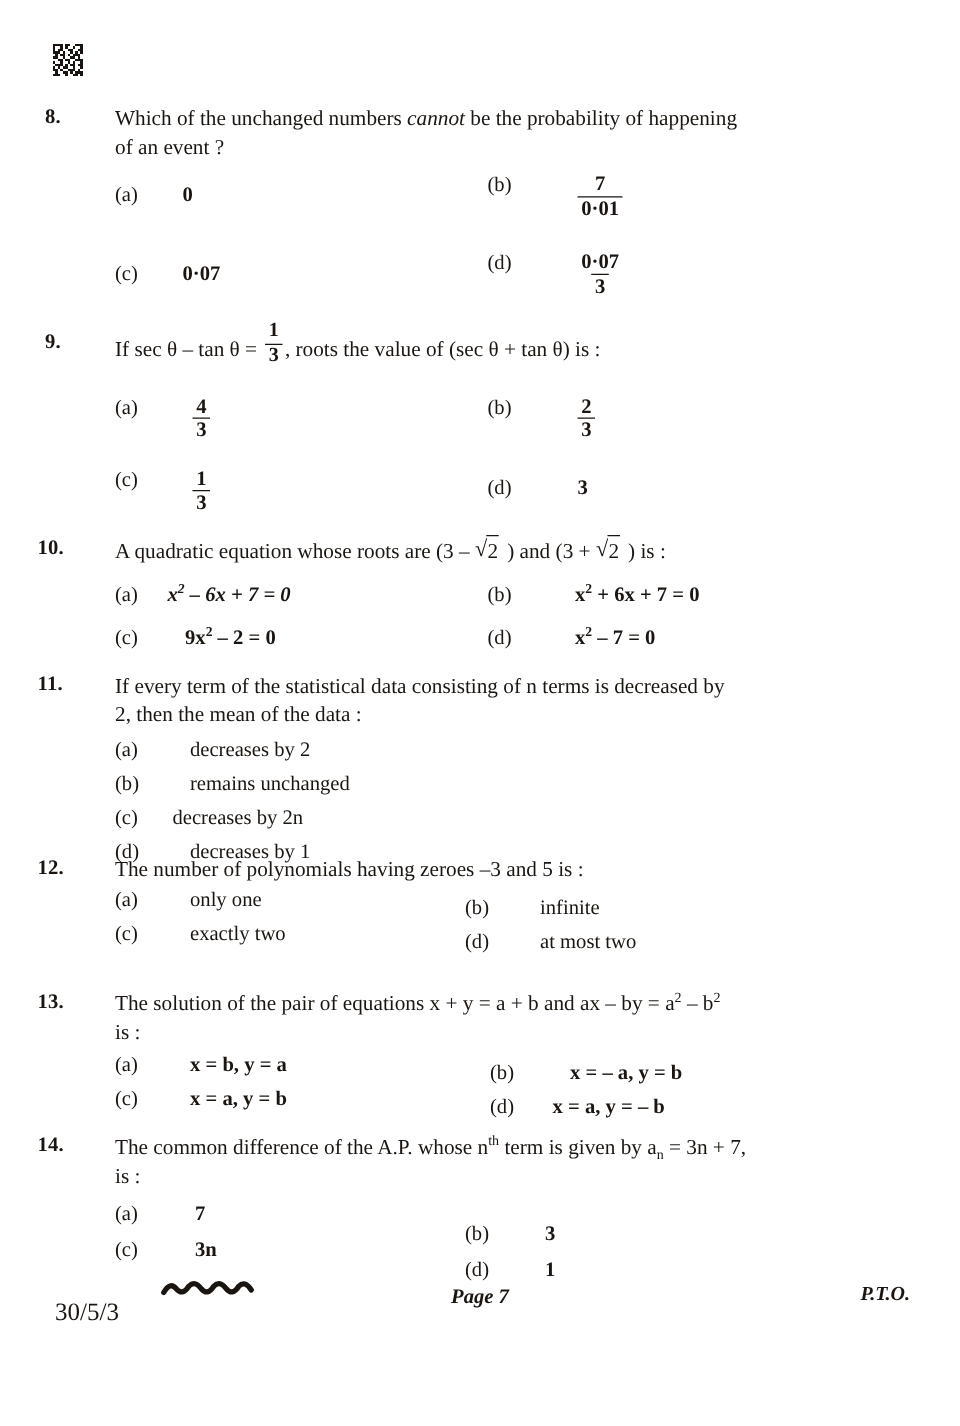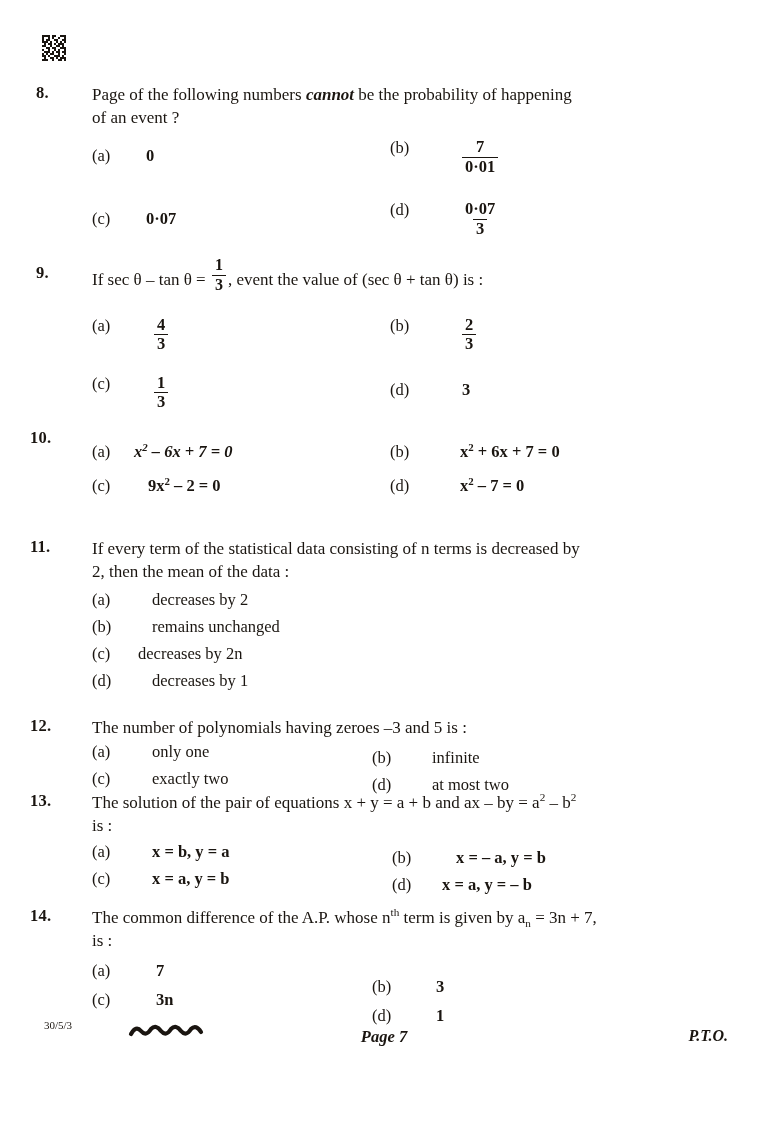--- a/index.html
+++ b/index.html
@@ -50,21 +50,21 @@
   .qnum.wide { left: 30px; width: 52px; }
   .qbody {
     margin-left: 92px;
     margin-right: 38px;
     font-size: 17px;
     line-height: 1.38;
   }
   .qtext { display: block; }
   .qtext2 { display: block; }
 
-  b.it { font-style: italic; font-weight: bold; }
+  b.it { font-style: italic; font-weight: normal; }
 
   
   .opts {
     position: relative;
     margin-left: 92px;
   }
   .opt {
     position: absolute;
     font-size: 16.5px;
     white-space: nowrap;
@@ -138,23 +138,23 @@
     position: absolute;
     left: 0;
     top: 1019px;
     width: 768px;
     height: 34px;
     font-size: 16px;
   }
   .footer .code {
     position: absolute;
     left: 44px;
-    top: 0;
+    top: 20px;
     font-weight: normal;
-    font-size: 11px;
+    font-size: 20px;
   }
   .footer .squiggle {
     position: absolute;
     left: 128px;
     top: 2px;
     width: 88px;
     height: 22px;
   }
   .footer .squiggle svg { display:block; width:100%; height:100%; }
   .footer .pageno {
@@ -260,21 +260,21 @@
           <rect x="9" y="13" width="2" height="1"></rect>
           <rect x="12" y="13" width="1" height="1"></rect>
       </g>
     </svg>
   </div>
 
   <div class="q" style="top:83px;">
     <div class="qnum">8.</div>
     <div class="qbody">
       <span class="qtext">
-        <span>Page of the following numbers </span><b class="it">cannot</b><span> be the probability of happening</span>
+        <span>Which of the unchanged numbers </span><b class="it">cannot</b><span> be the probability of happening</span>
       </span>
       <span class="qtext2">of an event ?</span>
     </div>
     <div class="opts" style="height:100px; margin-top:16px;">
       <div class="opt colA" style="top:0px;">
         <span class="lbl">(a)</span>
         <span class="val" style="margin-left:20px;">0</span>
       </div>
       <div class="opt colB" style="top:-8px;">
         <span class="lbl">(b)</span>
@@ -296,21 +296,21 @@
       </div>
     </div>
   </div>
 
   <div class="q" style="top:263px;">
     <div class="qnum">9.</div>
     <div class="qbody">
       <span class="mathv">If sec θ – tan θ = </span><span class="frac inline">
           <span class="num">1</span>
           <span class="den">3</span>
-        </span><span class="mathv">, event the value of  (sec θ + tan θ)  is :</span>
+        </span><span class="mathv">, roots the value of  (sec θ + tan θ)  is :</span>
     </div>
     <div class="opts" style="height:96px; margin-top:22px;">
       <div class="opt colA" style="top:-6px;">
         <span class="lbl">(a)</span>
         <span class="frac" style="margin-left:28px; top:0;">
           <span class="num">4</span>
           <span class="den">3</span>
         </span>
       </div>
       <div class="opt colB" style="top:-6px;">
@@ -329,20 +329,23 @@
       </div>
       <div class="opt colB" style="top:58px;">
         <span class="lbl">(d)</span>
         <span class="val" style="margin-left:38px;">3</span>
       </div>
     </div>
   </div>
 
   <div class="q" style="top:428px;">
     <div class="qnum wide">10.</div>
+    <div class="qbody">
+      <span>A quadratic equation whose roots are (3 – </span><span class="sqrt"><span class="rad">2</span></span><span> ) and (3 + </span><span class="sqrt"><span class="rad">2</span></span><span> ) is :</span>
+    </div>
     <div class="opts" style="height:66px; margin-top:14px;">
       <div class="opt colA" style="top:0;">
         <span class="lbl">(a)</span>
         <span class="val" style="margin-left:8px;font-style:italic;"><span>x</span><sup>2</sup><span> – 6x + 7 = 0</span></span>
       </div>
       <div class="opt colB" style="top:0;">
         <span class="lbl">(b)</span>
         <span class="val" style="margin-left:36px;"><span>x</span><sup>2</sup><span> + 6x + 7 = 0</span></span>
       </div>
       <div class="opt colA" style="top:34px;">
@@ -375,21 +378,21 @@
         <span class="lbl">(c)</span>
         <span class="val plain" style="margin-left:12px;">decreases by 2n</span>
       </div>
       <div class="opt colA" style="top:81px;">
         <span class="lbl">(d)</span>
         <span class="val plain" style="margin-left:26px;">decreases by 1</span>
       </div>
     </div>
   </div>
 
-  <div class="q" style="top:716px;">
+  <div class="q" style="top:684px;">
     <div class="qnum wide">12.</div>
     <div class="qbody">
       <span class="qtext">The number of polynomials having zeroes –3 and 5 is :</span>
     </div>
     <div class="opts" style="height:58px; margin-top:3px;">
       <div class="opt colA" style="top:0;">
         <span class="lbl">(a)</span>
         <span class="val plain" style="margin-left:26px;">only one</span>
       </div>
       <div class="opt colB-near" style="top:6px;">

